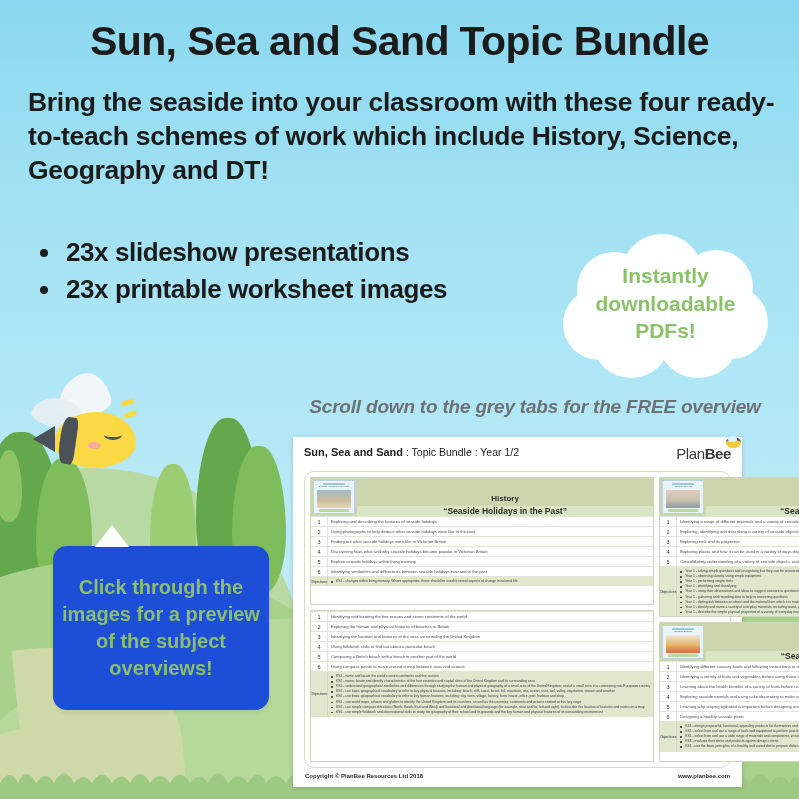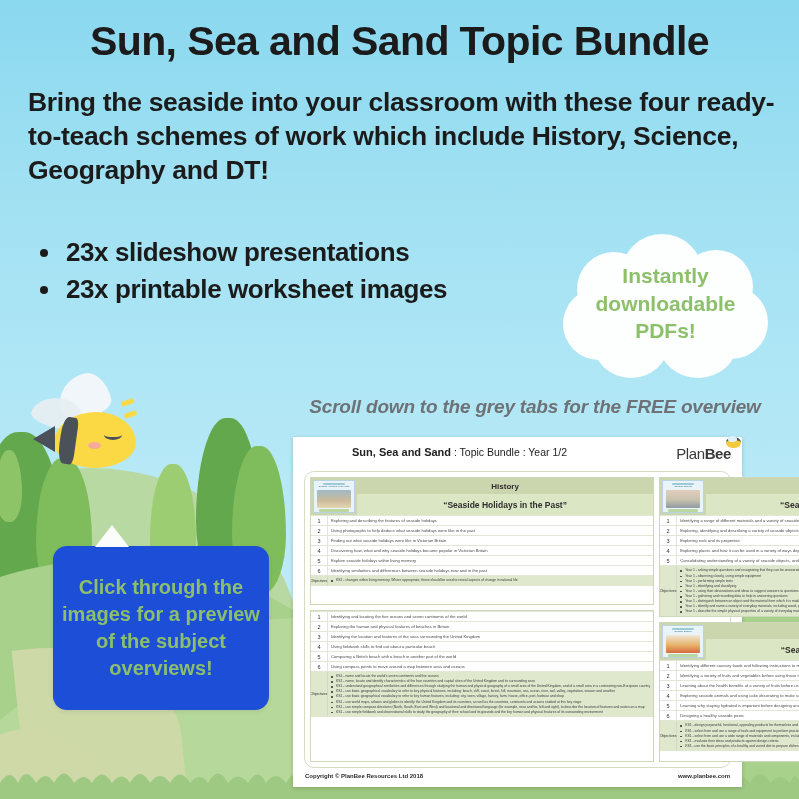--- a/index.html
+++ b/index.html
@@ -78,21 +78,21 @@
   #bubble p { text-align:center; font-size:20px; font-weight:bold; color:#8cbf6c; line-height:1.36; }
 
   
   #doc {
     position:absolute; left:293px; top:437px; width:449px; height:350px;
     background:#ffffff; box-shadow:0 1px 4px rgba(0,0,0,.18);
     padding:9px 11px 0 11px;
   }
   #doc-header { display:flex; align-items:flex-start; justify-content:space-between; height:22px; }
   #doc-title { font-size:10.5px; color:#222; white-space:nowrap; }
-  #doc-title b { font-size:11px; font-weight:bold;margin-left:48px; }
+  #doc-title b { font-size:11px; font-weight:bold; }
   #brand { position:relative; font-size:15px; color:#3a3a3a; letter-spacing:-.4px; line-height:1; }
   #brand b { font-weight:bold; }
   #brand .brand-bee {
     position:absolute; right:-10px; top:-9px; width:15px; height:11px;
     background:#f4c93a; border-radius:50%; border-top:3px solid #4a5159;
   }
   #brand .brand-bee:after {
     content:""; position:absolute; left:2px; top:-4px; width:9px; height:6px;
     background:#dff2fa; border-radius:50% 50% 40% 40%;
   }
@@ -108,21 +108,21 @@
   .panel-thumb {
     width:42px; min-width:42px; background:#e9f4f8; border:1px solid #b9d4e0;
     margin:2px; display:flex; flex-direction:column; align-items:center; justify-content:flex-start;
     padding-top:2px; overflow:hidden;
   }
   .panel-thumb .t-line { width:32px; height:2px; background:#7fb6cc; margin-bottom:1px; border-radius:1px; }
   .panel-thumb .t-line.sm { width:22px; background:#9ec9d8; }
   .panel-thumb .t-img { width:34px; height:18px; background:#cfd9c6; border-radius:1px; margin:1px 0; }
   .panel-thumb .t-foot { width:30px; height:3px; background:#bcd8a2; border-radius:1px; }
   .panel-titles { flex:1; display:flex; flex-direction:column; }
-  .panel-subject { text-align:center; font-size:8px; font-weight:bold; color:#2e2e2e; padding:4px 0 3px; }
+  .panel-subject { text-align:center; font-size:8px; font-weight:bold; color:#2e2e2e; padding:16px 0 3px; }
   .panel-topic {
     flex:1; background:#dbe6c4; display:flex; align-items:center; justify-content:center;
     font-size:8.5px; font-weight:bold; color:#2e2e2e;
   }
   .panel-rows { background:#fff; }
   .prow { display:flex; border-top:1px solid #e2e6d6; align-items:center; }
   .prow .num {
     width:17px; min-width:17px; text-align:center; font-size:5.5px; color:#333;
     border-right:1px solid #e2e6d6; padding:1.5px 0;
   }

